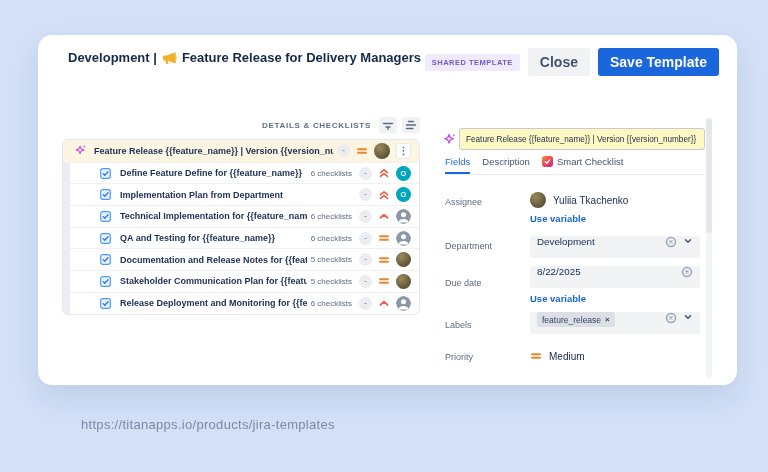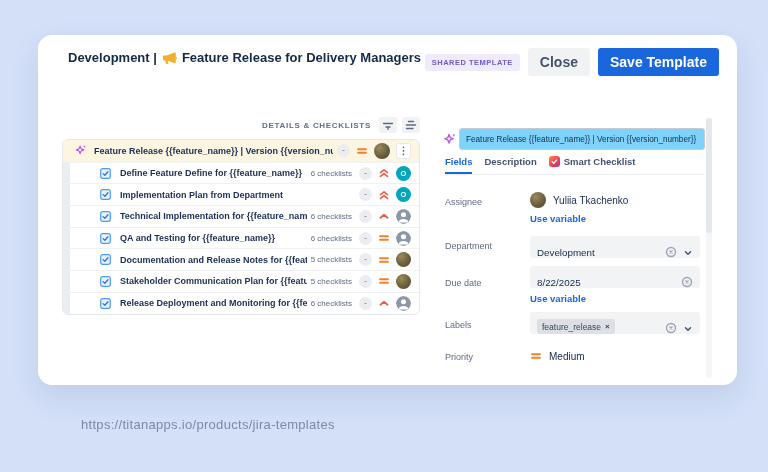--- a/index.html
+++ b/index.html
@@ -40,31 +40,31 @@
   .chip-minus { width:13px; height:13px; border-radius:50%; background:#ECEDF0; color:#7A8699; font-size:9px; line-height:1; display:flex; align-items:center; justify-content:center; }
   .av { width:15px; height:15px; border-radius:50%; flex:none; display:flex; align-items:center; justify-content:center; overflow:hidden; }
   .row.parent .av { width:16px; height:16px; }
   .av-o { background:#00A6C0; color:#fff; font-size:7.5px; font-weight:700; }
   .av-photo { background:radial-gradient(circle at 35% 30%, #9A8A5C, #6B5F3E 55%, #43402C 100%); }
   .av16 { width:16px; height:16px; }
   .dots { width:15px; height:16px; display:flex; align-items:center; justify-content:center; color:#5E6C84; font-size:10px; font-weight:700; border:1px solid #E7E9ED; border-radius:3px; background:#fff; cursor:pointer; }
 
   
   .rp-sum-icon { position:absolute; left:404px; top:97px; }
-  .rp-sum { position:absolute; left:421px; top:93px; width:246px; height:22px; border:1px solid #C5CAD3; border-radius:3px; background:#7dd3fc; display:flex; align-items:center; padding:0 6px; font-size:8.2px; color:#172B4D; white-space:nowrap; overflow:hidden; cursor:text; }
+  .rp-sum { position:absolute; left:421px; top:93px; width:246px; height:22px; border:1px solid #C5CAD3; border-radius:3px; background:#fef9c3; display:flex; align-items:center; padding:0 6px; font-size:8.2px; color:#172B4D; white-space:nowrap; overflow:hidden; cursor:text; }
   .rp-tabs { position:absolute; left:407px; top:121px; display:flex; gap:12px; align-items:flex-start; }
-  .rtab { font-size:9.5px; font-weight:700; color:#44546F; padding-bottom:5px; display:flex; align-items:center; gap:4px; cursor:pointer; white-space:nowrap; }
+  .rtab { font-size:9.5px; font-weight:400; color:#44546F; padding-bottom:5px; display:flex; align-items:center; gap:4px; cursor:pointer; white-space:nowrap; }
   .rtab.active { color:#1A66DC; border-bottom:2px solid #1A66DC; }
   .rp-div { position:absolute; left:407px; top:139px; width:259px; height:1px; background:#EBEDF0; }
   .sc-icon { width:11px; height:11px; border-radius:3px; background:linear-gradient(140deg,#FF8A3C 0%,#F04E52 45%,#D9326B 78%,#6E4BD8 105%); display:flex; align-items:center; justify-content:center; flex:none; }
 
   .f-label { position:absolute; left:407px; font-size:9px; font-weight:500; color:#5E6C84; }
   .f-link { position:absolute; left:492px; font-size:9.5px; font-weight:600; color:#1A66DC; cursor:pointer; text-decoration:none; }
   .assignee-val { position:absolute; left:492px; top:157px; display:flex; align-items:center; gap:7px; font-size:10px; color:#172B4D; cursor:pointer; }
-  .f-box { position:absolute; left:492px; width:170px; height:22px; background:#F2F3F5; border-radius:3px; display:flex; align-items:flex-end; padding:0 7px; gap:6px; cursor:pointer; }
+  .f-box { position:absolute; left:492px; width:170px; height:22px; background:#F2F3F5; border-radius:3px; display:flex; align-items:flex-start; padding:0 7px; gap:6px; cursor:pointer; }
   .f-box .val { font-size:9.8px; color:#172B4D; flex:1; white-space:nowrap; overflow:hidden; }
   .label-chip { background:#DCDFE4; border-radius:3px; padding:2.5px 5px; font-size:8.5px; color:#344563; display:flex; align-items:center; gap:4px; }
   .label-chip b { font-size:8px; }
   .prio-val { position:absolute; left:492px; top:315px; display:flex; align-items:center; gap:7px; font-size:10px; color:#172B4D; }
 
   .rp-scroll { position:absolute; left:668px; top:83px; width:6px; height:260px; background:#F4F5F7; border-radius:3px; }
   .rp-thumb { position:absolute; left:0; top:0; width:6px; height:115px; background:#E4E7EC; border-radius:3px; }
 
   .caption { position:absolute; left:38px; top:417px; font-size:13px; color:#7B89A7; letter-spacing:.3px;margin-left:43px; }
   .icon-flex { display:flex; }

